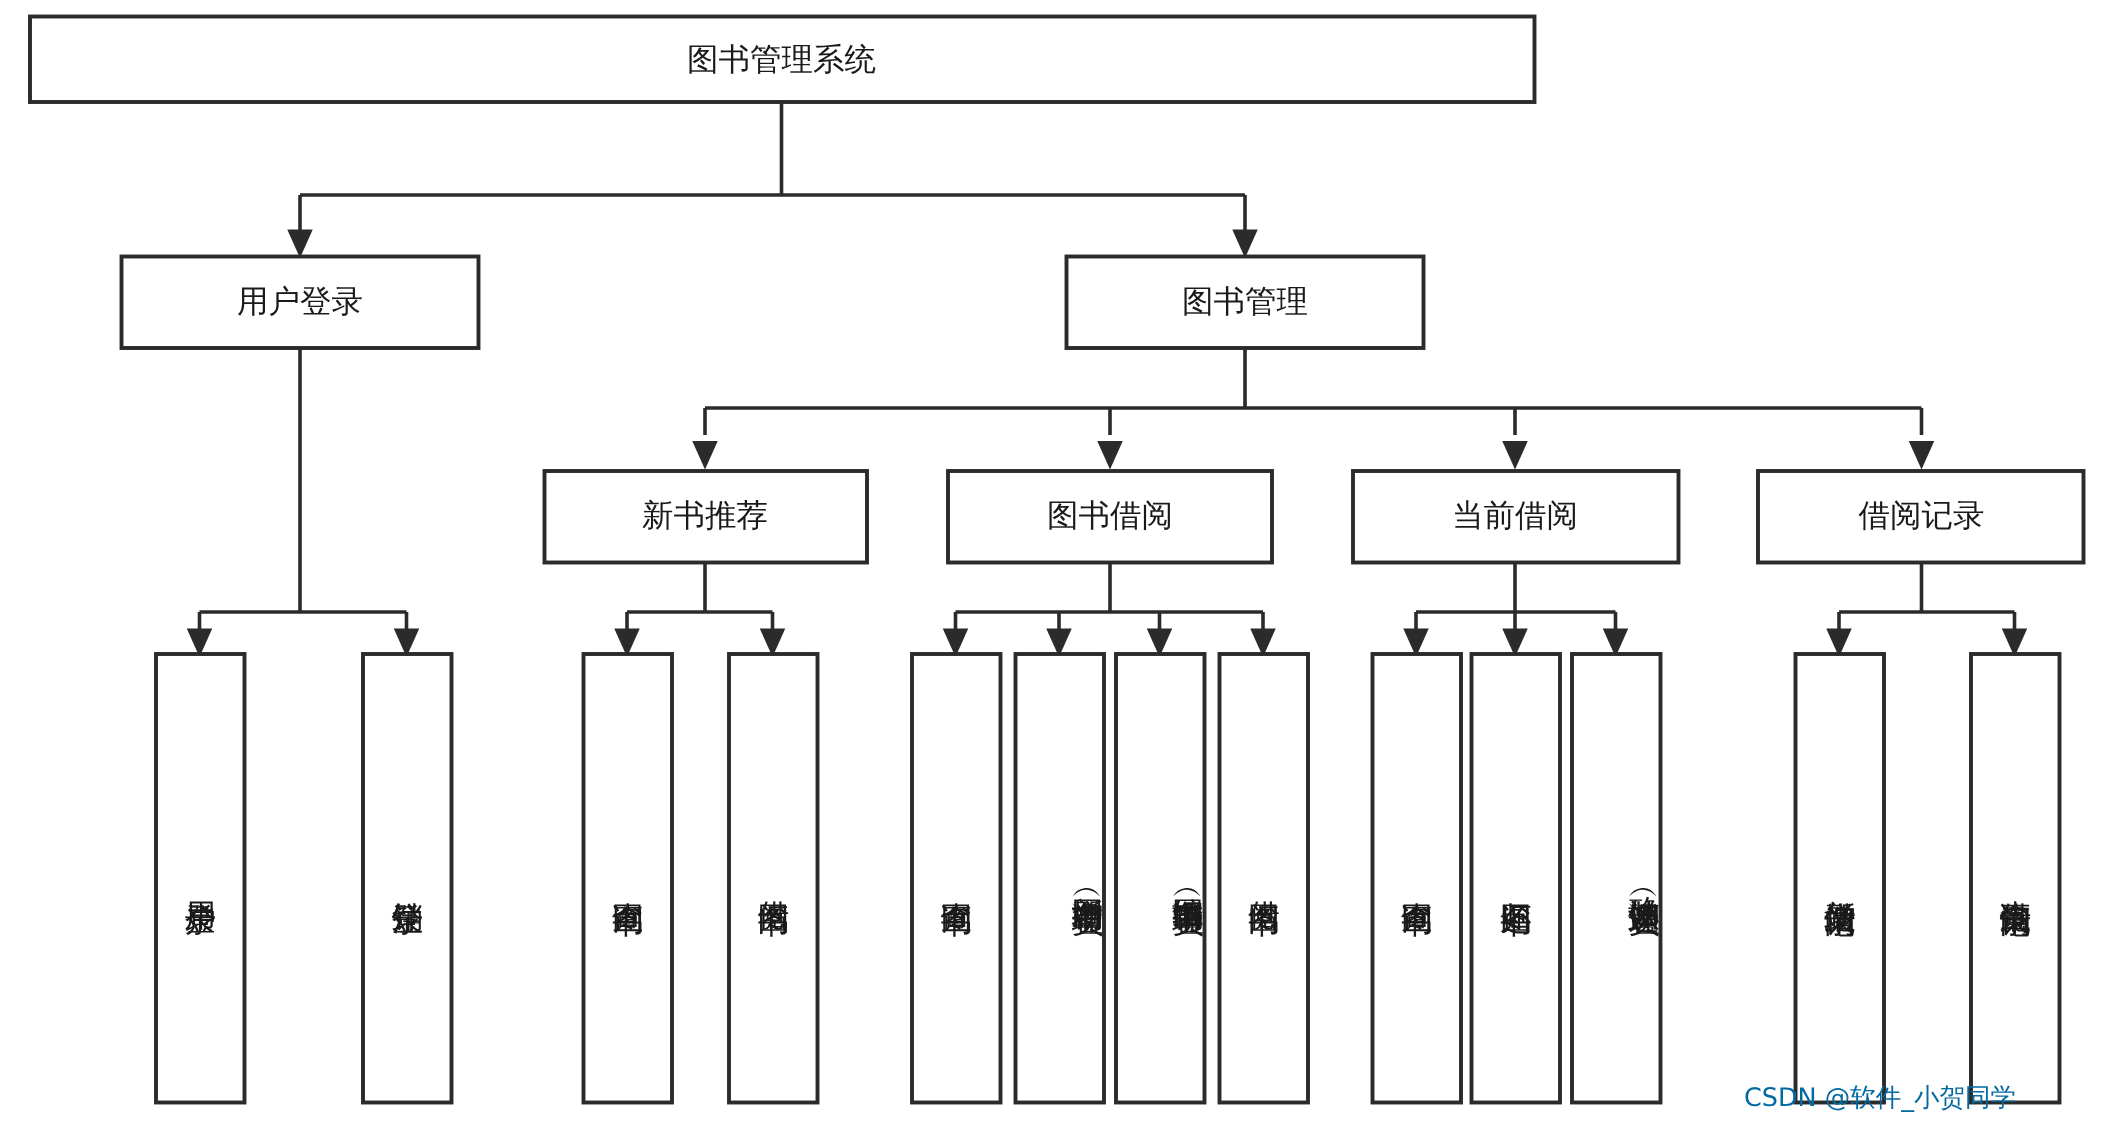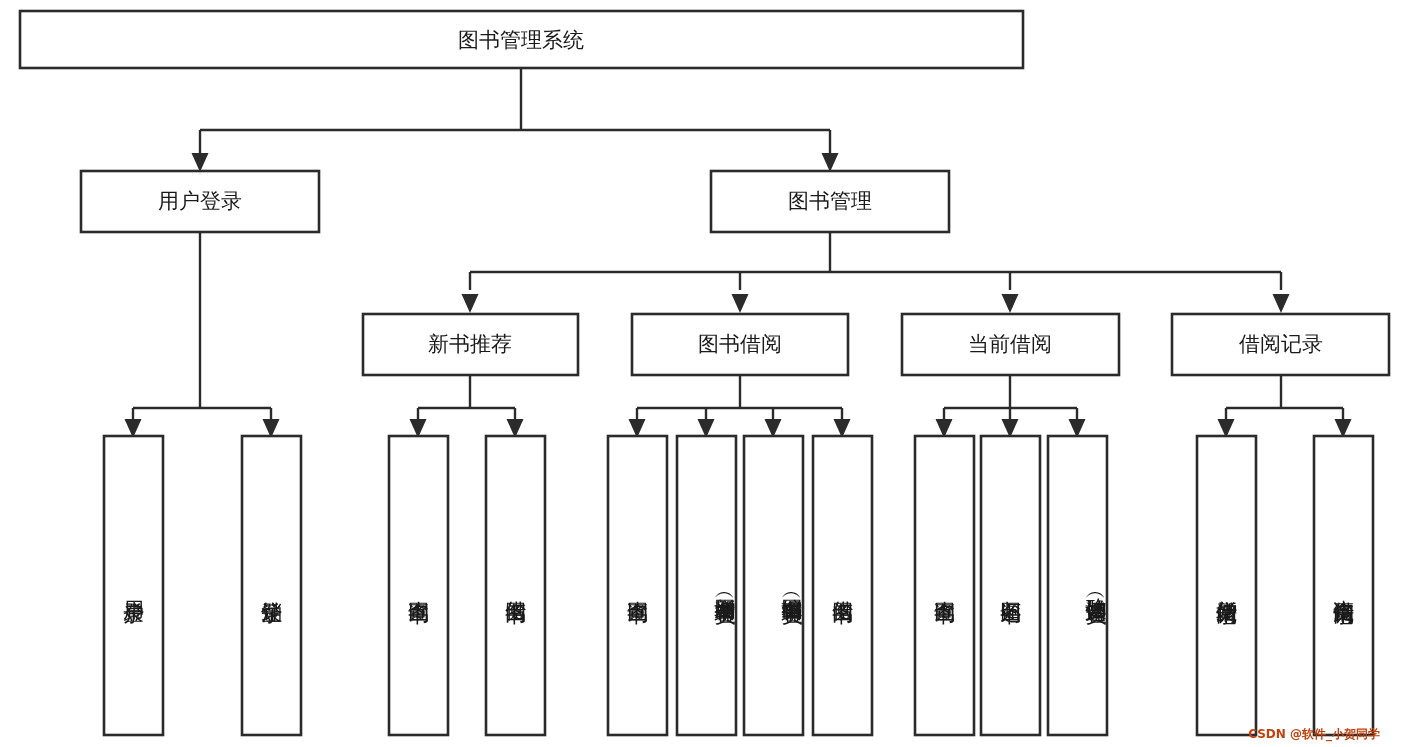--- a/index.html
+++ b/index.html
@@ -12,21 +12,20 @@
     height: 747px;
     font-family: "DejaVu Sans", "Liberation Sans", sans-serif;
     overflow: hidden;
     position: relative;
   }
   #diagram-root {
     position: relative;
     width: 1356px;
     height: 747px;
     background: #ffffff;
-    padding-left: 36px;
   }
   svg.diagram-canvas {
     position: absolute;
     left: 0;
     top: 0;
     width: 1405px;
     height: 747px;
   }
   .node-box {
     fill: #ffffff;
@@ -62,24 +61,23 @@
     color: #1a1a1a;
     letter-spacing: 1px;
     white-space: nowrap;
     pointer-events: none;
   }
   .watermark {
     position: absolute;
     right: 12px;
     bottom: 4px;
     font-family: "DejaVu Sans", "Liberation Sans", sans-serif;
-    font-size: 12px;
-    color: #c2410c;
+    font-size: 17px;
+    color: #0369a1;
     white-space: nowrap;
-    font-weight: bold;
   }
 </style>
 </head>
 <body>
 
 <div id="diagram-root">
 
   <svg class="diagram-canvas" viewBox="0 0 1405 747" xmlns="http://www.w3.org/2000/svg">
 
     <defs>

